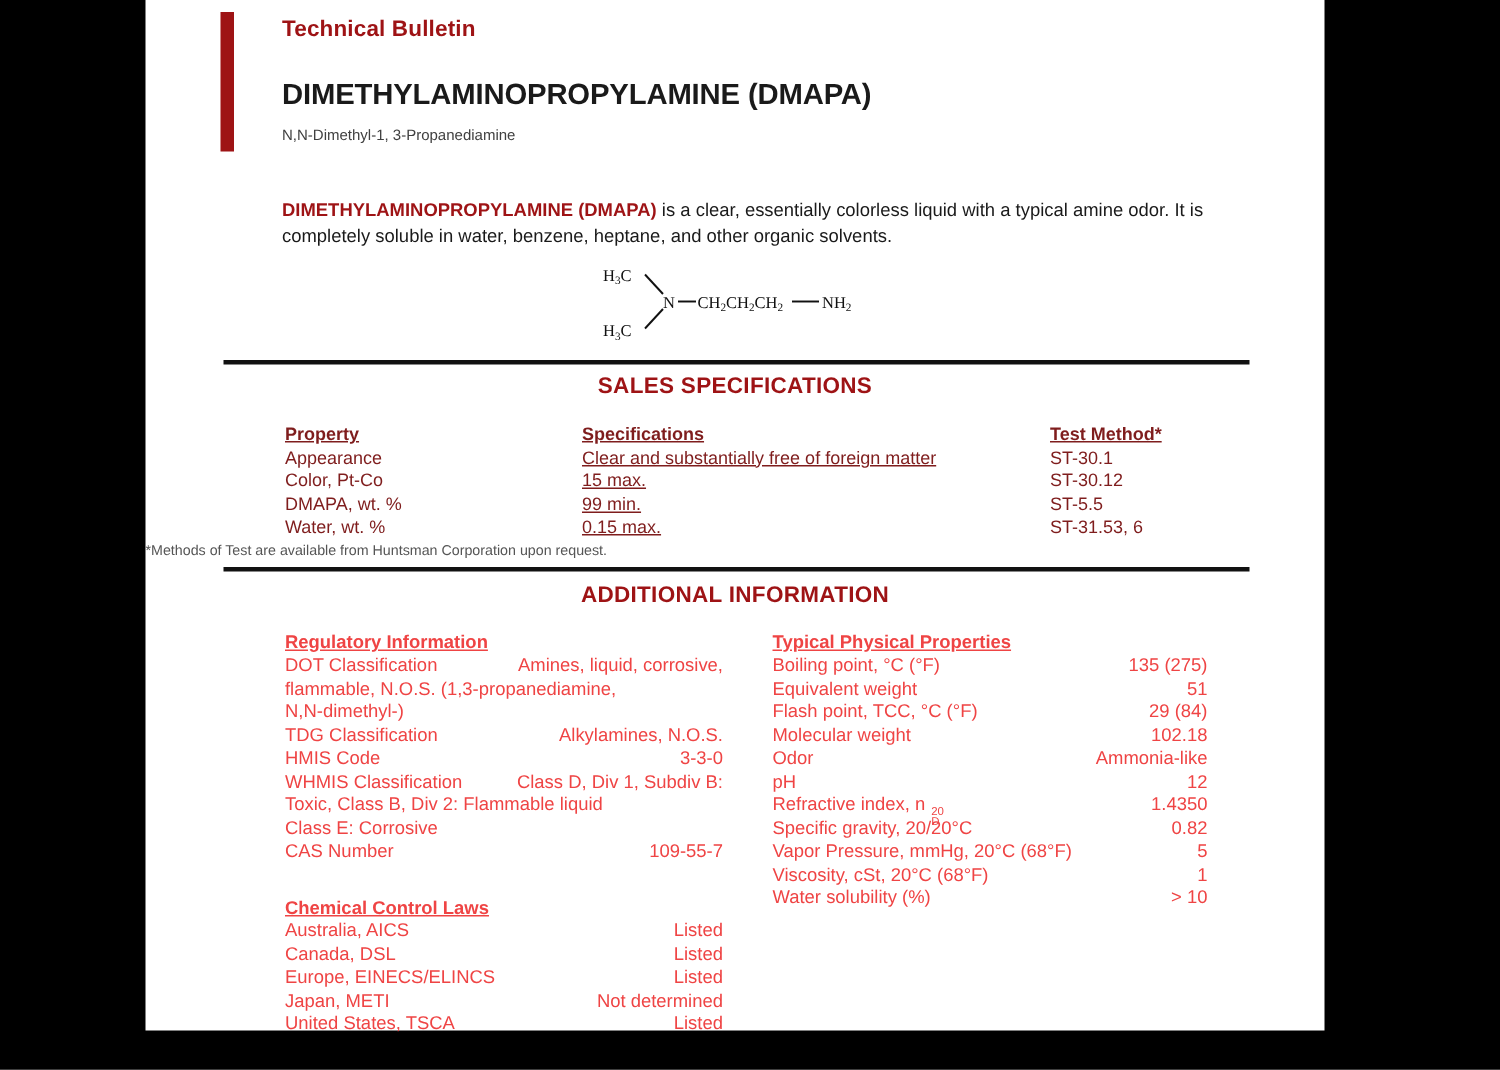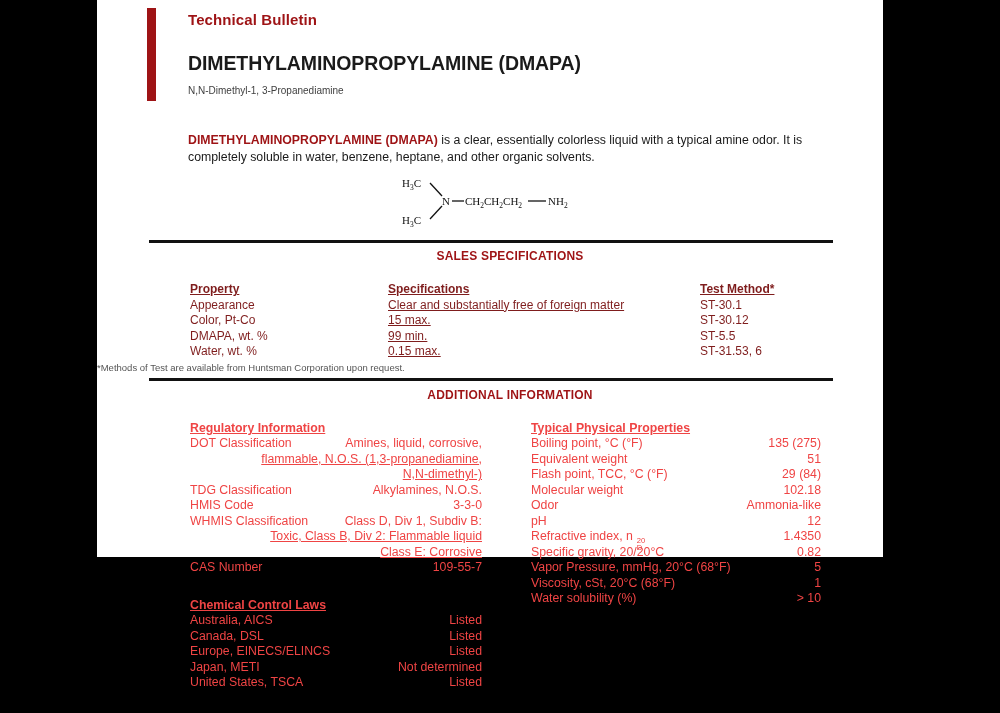--- a/index.html
+++ b/index.html
@@ -13,21 +13,21 @@
     overflow: hidden;
     font-family: "Liberation Sans", sans-serif;
   }
 
   
   #page {
     position: absolute;
     left: 97px;
     top: 0;
     width: 786px;
-    height: 557px;
+    height: 687px;
     background: #ffffff;
   }
 
   
   .accent-bar {
     position: absolute;
     left: 50px;
     top: 8px;
     width: 9px;
     height: 93px;
@@ -96,25 +96,24 @@
   }
   .rule.r1 { top: 240px; }
   .rule.r2 { top: 378px; }
 
   
   .sec-head {
     position: absolute;
     width: 786px;
     left: 0;
     text-align: center;
-    font-size: 12px;
+    font-size: 15px;
     font-weight: bold;
     color: #9E1315;
     letter-spacing: .2px;
-    margin-left: 20px;
   }
   .sec-head.sales { top: 249px; }
   .sec-head.addl  { top: 388px; }
 
   
   .spec-table {
     position: absolute;
     left: 0;
     top: 282px;
     width: 786px;
@@ -139,21 +138,21 @@
     white-space: nowrap;
   }
 
   
   .ai-col {
     position: absolute;
     font-size: 12.3px;
     color: #ef4444;
   }
   .ai-left  { left: 93px;  top: 421px; width: 292px; }
-  .ai-right { left: 418px; top: 421px; width: 290px; margin-left: 16px; }
+  .ai-right { left: 418px; top: 421px; width: 290px; }
 
   .ai-head {
     font-weight: bold;
     text-decoration: underline;
     display: block;
     margin-bottom: 1px;
     white-space: nowrap;
   }
 
   
@@ -164,23 +163,22 @@
   }
   .reg-label { position: absolute; left: 0; top: 0; }
   .reg-value {
     position: absolute;
     right: 0;
     top: 0;
     text-align: right;
   }
   .reg-cont {
     height: 15.5px;
-    text-align: right;
-    white-space: nowrap;
-    text-decoration: underline;
+    text-align: left;
+    white-space: nowrap;
   }
 
   
   .ccl-block { position: absolute; left: 93px; top: 598px; width: 292px; }
   .ccl-row { position: relative; height: 15.5px; white-space: nowrap; }
   .ccl-label { position: absolute; left: 0; top: 0; }
   .ccl-value { position: absolute; right: 0; top: 0; text-align: right; }
 
   
   .pp-row { position: relative; height: 15.5px; white-space: nowrap; }

